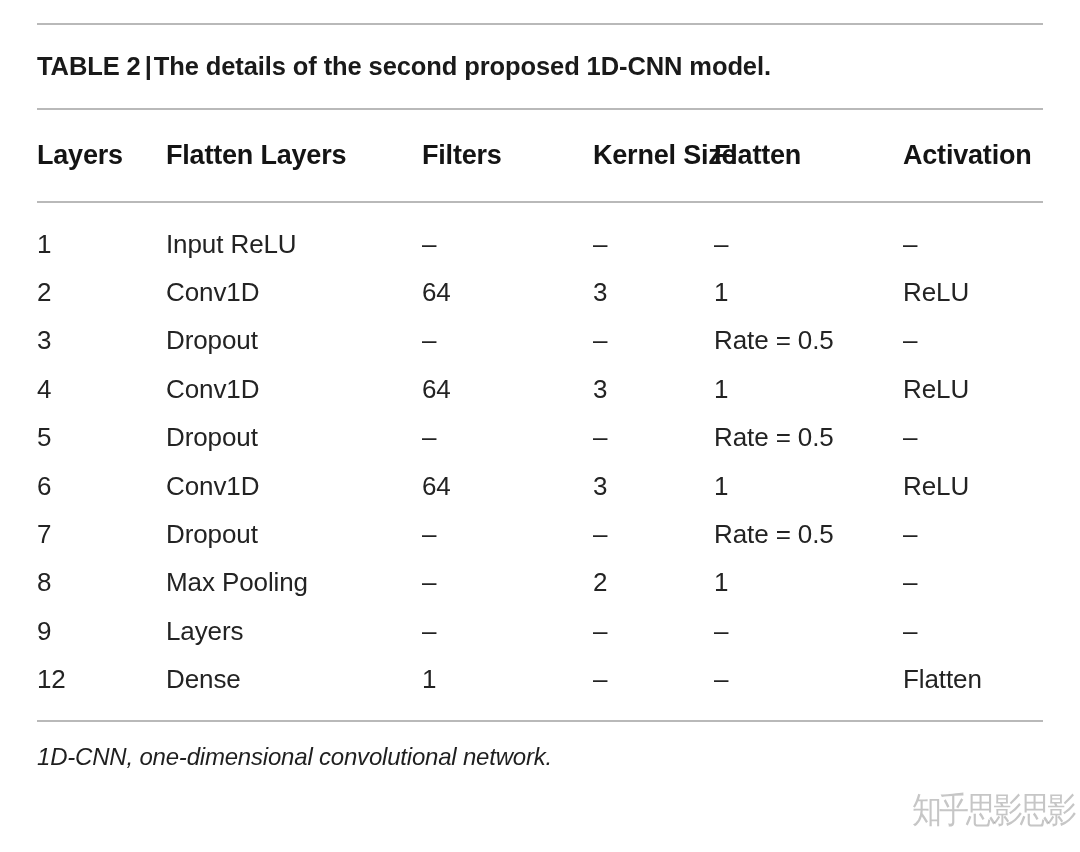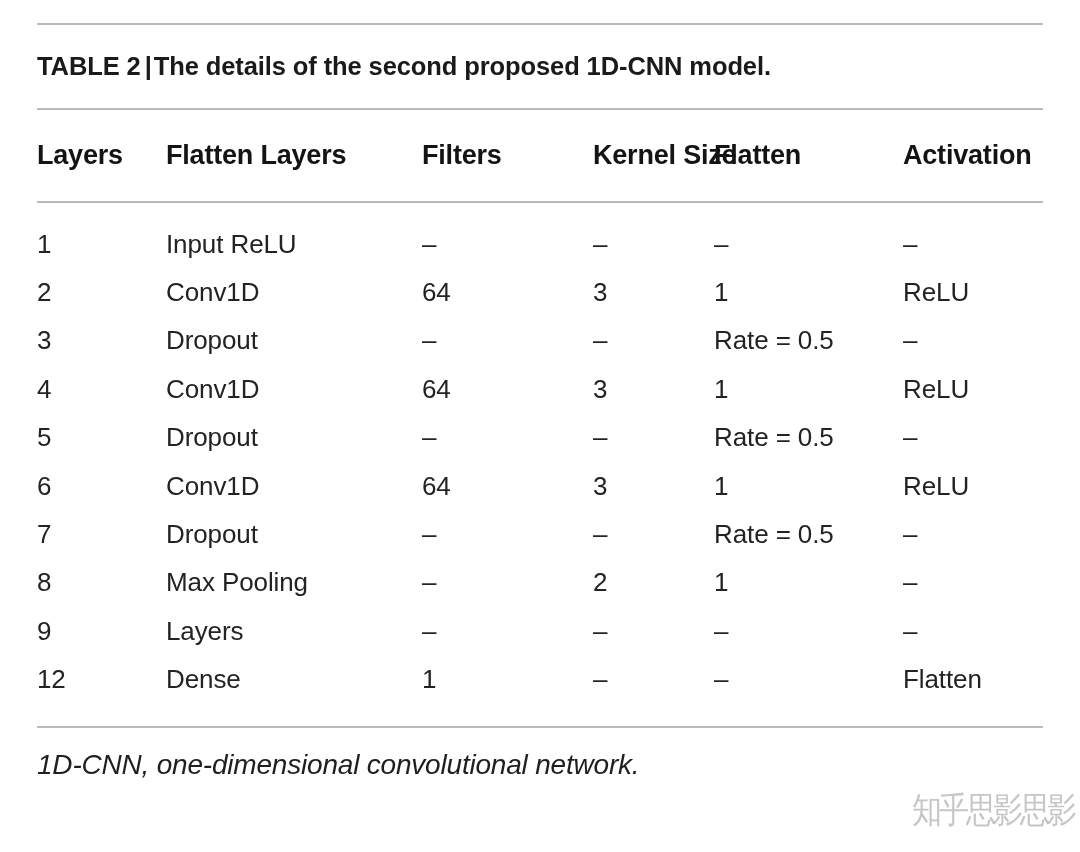--- a/index.html
+++ b/index.html
@@ -87,24 +87,24 @@
     font-size: 26px;
     font-weight: 400;
     padding: 0;
     height: 48.4px;
     vertical-align: middle;
     white-space: nowrap;
     color: #232323;
     letter-spacing: -0.1px;
   }
   table.data-table tbody tr:first-child td { padding-top: 17px; }
-  table.data-table tbody tr:last-child  td { padding-bottom: 22px; }
+  table.data-table tbody tr:last-child  td { padding-bottom: 16px; }
 
   .footnote {
-    font-size: 28px;
+    font-size: 24px;
     font-style: italic;
     color: #1f1f1f;
     padding-top: 21px;
     letter-spacing: -0.2px;
     white-space: nowrap;
   }
 
   .watermark {
     position: absolute;
     right: 6px;

